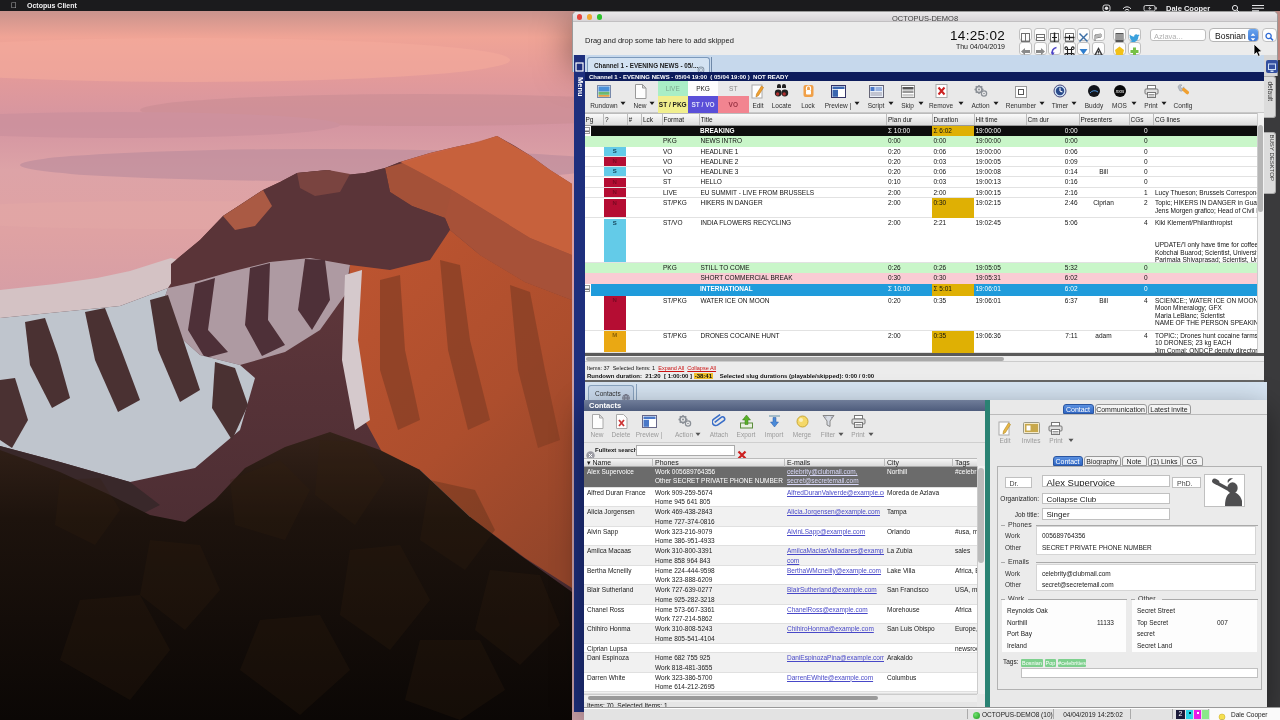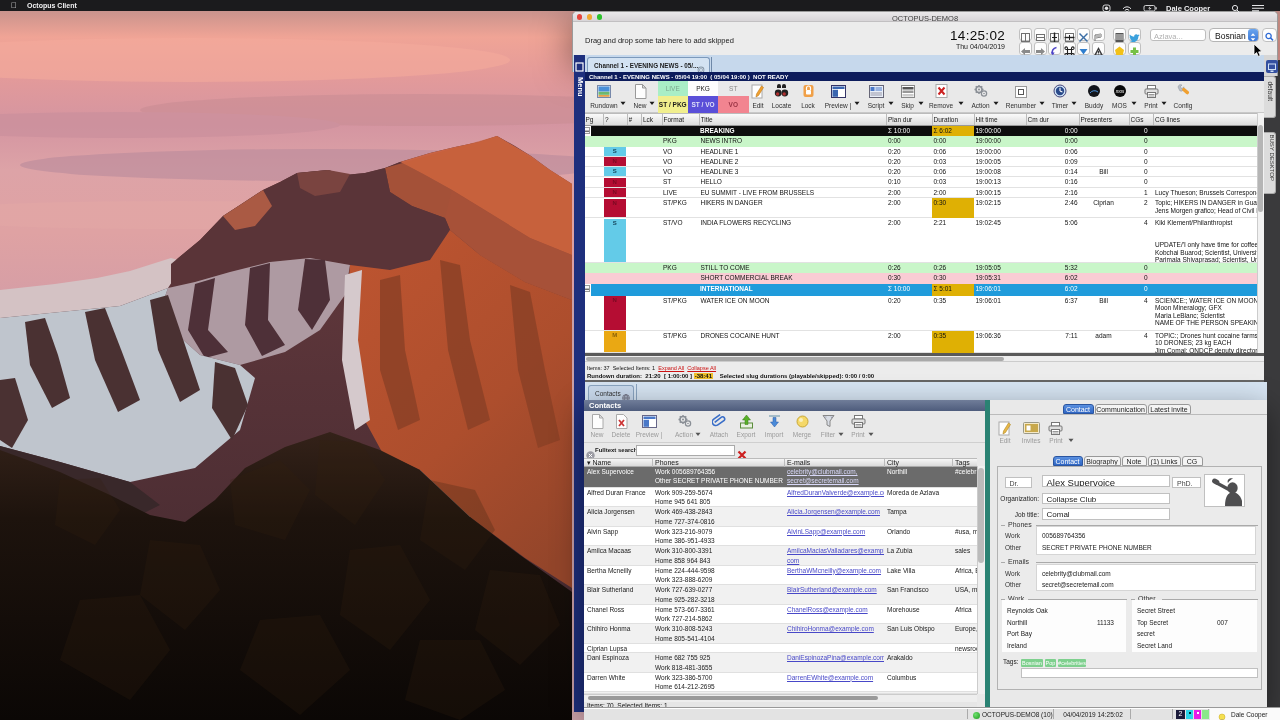--- a/index.html
+++ b/index.html
@@ -790,21 +790,21 @@
         <ellipse cx="27.5" cy="13" rx="5.2" ry="5.8"></ellipse>
         <path d="M20 31 C20 22 23 17.5 27.5 17 C33 17.5 36 22 37 26 L37 31 Z"></path>
         <path d="M25 17 L11 9.5 L12.5 6.5 L26.5 14 Z"></path>
         <rect x="7" y="4" width="7.5" height="5" rx="2.5" transform="rotate(28 10.5 6.5)"></rect>
         <path d="M23 8 C21.5 4.5 25 2.5 28 3.5 C26 4.5 24 6 23 8Z"></path>
       </g>
     </svg></div>
 <div class="abs" style="left:991px;top:494.5px;width:48px;height:9px;z-index:30;color:#222;font-size:6.5px;text-align:right;">Organization:</div>
 <div class="abs" style="left:1041.5px;top:492.5px;width:128.5px;height:11.5px;z-index:30;background:#fff;border:1px solid #c0c0c0;color:#1a1a1a;font-size:8px;padding:1px 0 0 4px;overflow:hidden;">Collapse Club</div>
 <div class="abs" style="left:991px;top:510.5px;width:48px;height:9px;z-index:30;color:#222;font-size:6.5px;text-align:right;">Job title:</div>
-<div class="abs" style="left:1041.5px;top:508px;width:128.5px;height:11.5px;z-index:30;background:#fff;border:1px solid #c0c0c0;color:#1a1a1a;font-size:8px;padding:1px 0 0 4px;overflow:hidden;">Comal</div>
+<div class="abs" style="left:1041.5px;top:508px;width:128.5px;height:11.5px;z-index:30;background:#fff;border:1px solid #c0c0c0;color:#1a1a1a;font-size:8px;padding:1px 0 0 4px;overflow:hidden;">Singer</div>
 <div class="abs" style="left:1001px;top:524.5px;width:257px;height:33px;z-index:30;border-top:1px solid #aaa;"></div>
 <div class="abs" style="left:1005px;top:520.5px;width:31.200000000000003px;height:8px;z-index:30;background:#ebebeb;color:#333;font-size:7px;padding-left:3px;">Phones</div>
 <div class="abs" style="left:1036px;top:526px;width:220px;height:29px;z-index:30;background:#fff;border:1px solid #d5d5d5;"></div>
 <div class="abs" style="left:1005px;top:532px;width:30px;height:8px;z-index:30;color:#333;font-size:6.5px;">Work</div>
 <div class="abs" style="left:1042px;top:532px;width:140px;height:8px;z-index:30;color:#1a1a1a;font-size:6.5px;">005689764356</div>
 <div class="abs" style="left:1005px;top:543.5px;width:30px;height:8px;z-index:30;color:#333;font-size:6.5px;">Other</div>
 <div class="abs" style="left:1042px;top:543.5px;width:180px;height:8px;z-index:30;color:#1a1a1a;font-size:6.5px;">SECRET PRIVATE PHONE NUMBER</div>
 <div class="abs" style="left:1001px;top:562px;width:257px;height:30px;z-index:30;border-top:1px solid #aaa;"></div>
 <div class="abs" style="left:1005px;top:558px;width:31.200000000000003px;height:8px;z-index:30;background:#ebebeb;color:#333;font-size:7px;padding-left:3px;">Emails</div>
 <div class="abs" style="left:1036px;top:563.5px;width:220px;height:27px;z-index:30;background:#fff;border:1px solid #d5d5d5;"></div>

